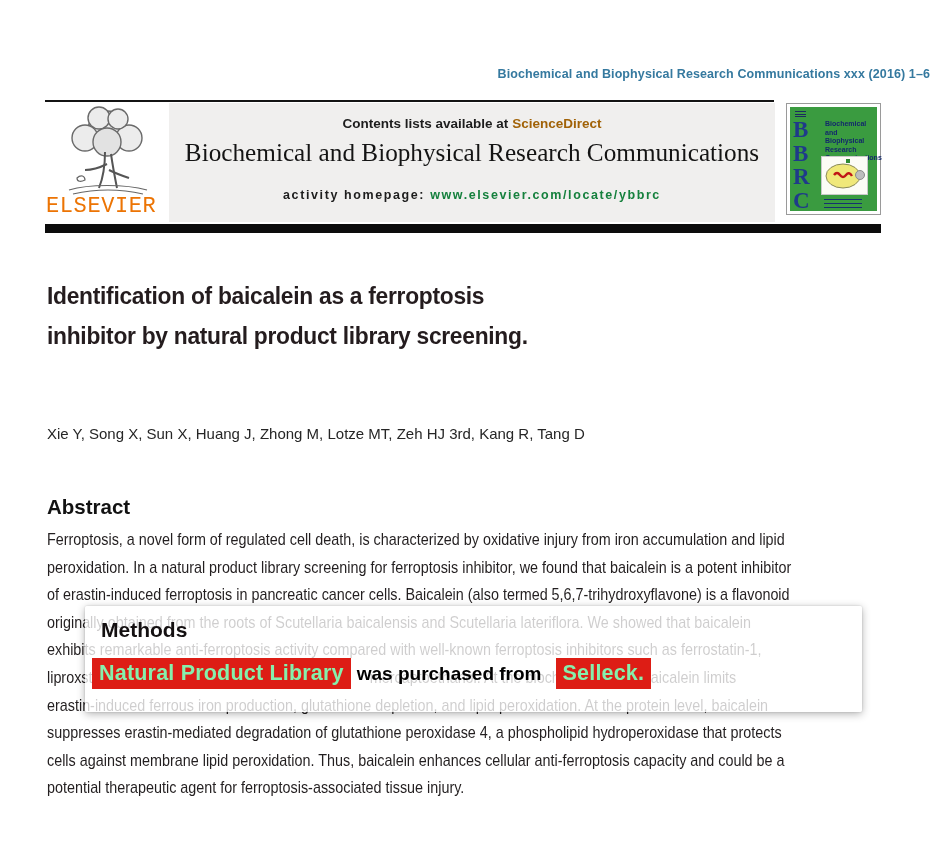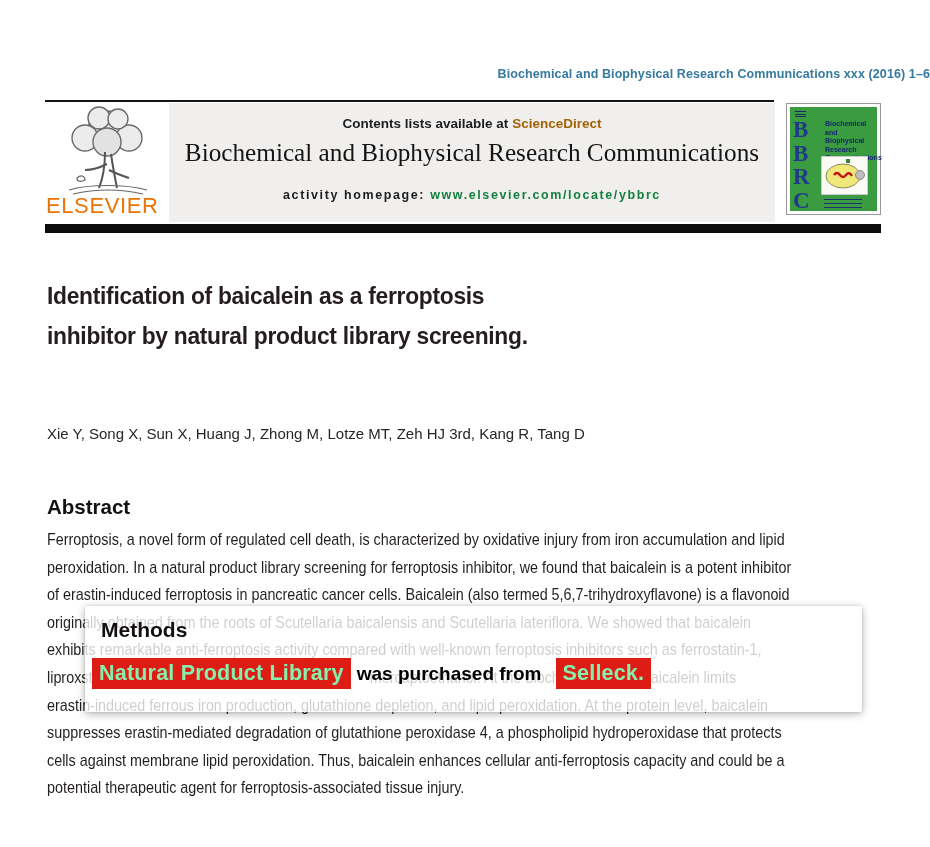--- a/index.html
+++ b/index.html
@@ -12,21 +12,21 @@
   .citation{
     position:absolute;left:0;top:67px;width:100%;text-align:right;
     font-size:12.5px;font-weight:bold;color:#35799f;letter-spacing:.1px;
   }
   
   .header{position:absolute;left:45px;top:100px;width:840px;height:133px;}
   .rule-top{position:absolute;left:0;top:0;width:729px;height:2px;background:#141414;}
   .logo{position:absolute;left:0;top:4px;width:124px;height:118px;background:#fff;}
   .logo svg{position:absolute;left:10px;top:0;}
   .wordmark{
-    position:absolute;left:1px;bottom:3px;font-family:Liberation Sans, sans-serif;
+    position:absolute;left:1px;bottom:3px;font-family:Liberation Mono, monospace;
     font-size:22px;color:#ec7404;letter-spacing:.6px;
   }
   .banner{
     position:absolute;left:124px;top:3px;width:606px;height:119px;
     background:#f0efee;text-align:center;
   }
   .contents{margin-top:13px;font-size:13.5px;font-weight:bold;color:#1d1d1d;}
   .contents .sd{color:#a16207;}
   .jtitle{
     margin-top:7px;font-family:"Liberation Serif",serif;font-size:26px;

